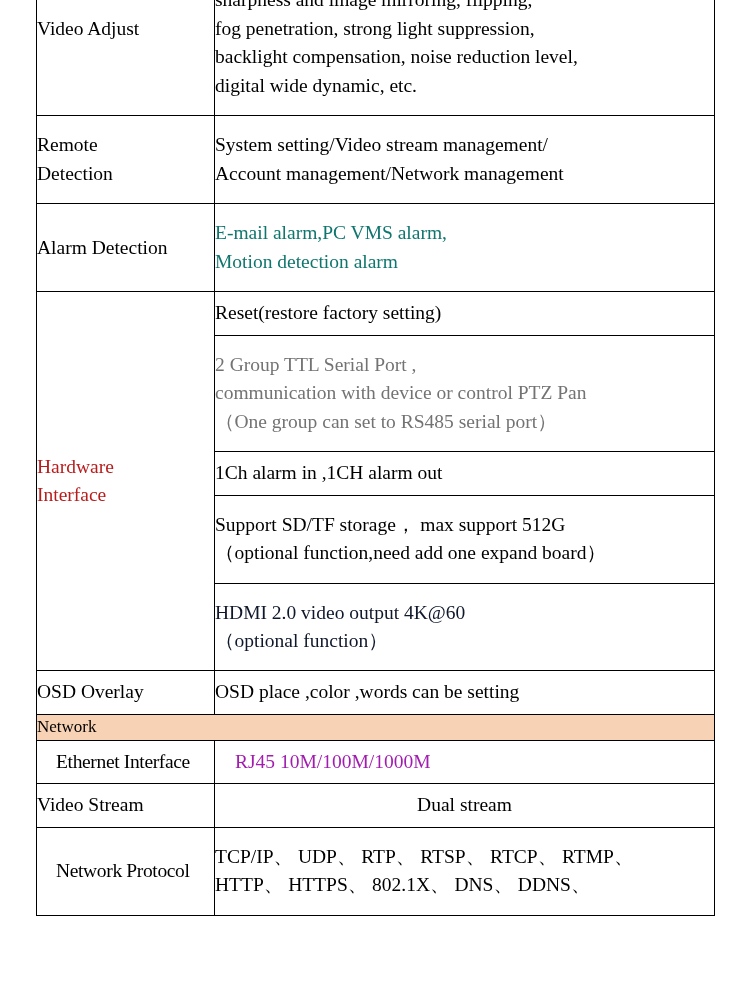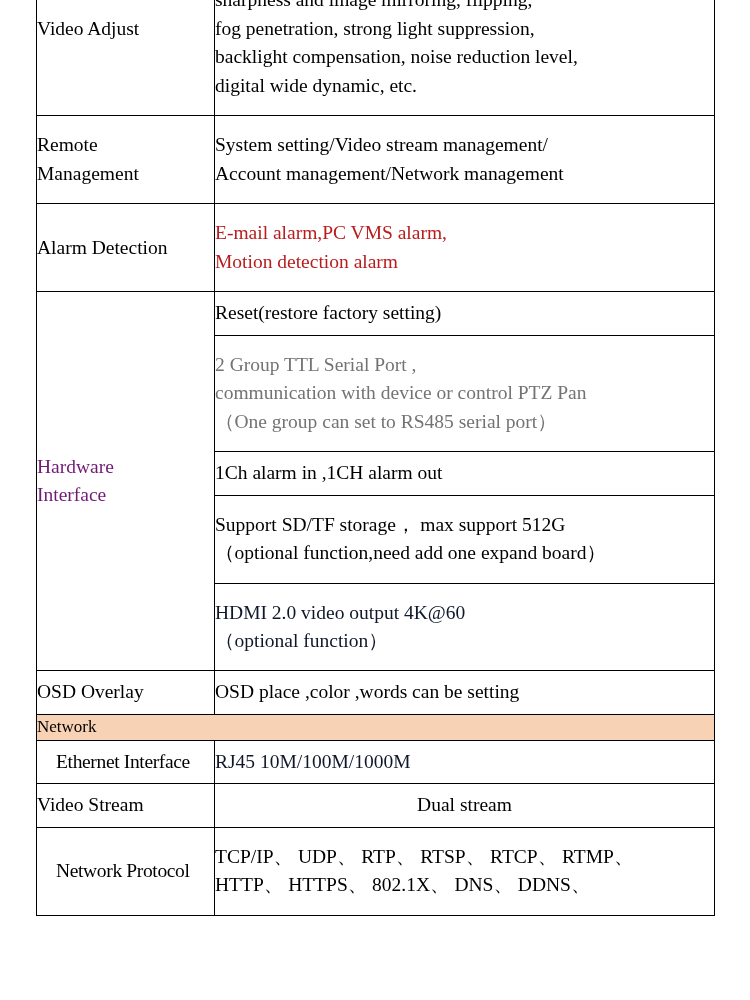--- a/index.html
+++ b/index.html
@@ -86,33 +86,33 @@
         <td class="label-cell" style="border-color: rgb(0, 0, 0); color: rgb(0, 0, 0);">Video Adjust</td>
         <td class="value-cell pad-lg" style="border-color: rgb(0, 0, 0); color: rgb(0, 0, 0);">Adjust image contrast, brightness, saturation,
 sharpness and image mirroring, flipping,
 fog penetration, strong light suppression,
 backlight compensation, noise reduction level,
 digital wide dynamic, etc.</td>
       </tr>
 
       <tr>
         <td class="label-cell" style="border-color: rgb(0, 0, 0); color: rgb(0, 0, 0);">Remote
-Management</td>
+Detection</td>
         <td class="value-cell pad-lg" style="border-color: rgb(0, 0, 0); color: rgb(0, 0, 0);">System setting/Video stream management/
 Account management/Network management</td>
       </tr>
 
       <tr>
         <td class="label-cell" style="border-color: rgb(0, 0, 0); color: rgb(0, 0, 0);">Alarm Detection</td>
-        <td class="value-cell pad-lg" style="border-color: rgb(0, 0, 0); color: #b91c1c;">E-mail alarm,PC VMS alarm,
+        <td class="value-cell pad-lg" style="border-color: rgb(0, 0, 0); color: #0f766e;">E-mail alarm,PC VMS alarm,
 Motion detection alarm</td>
       </tr>
 
       <tr>
-        <td class="label-cell" rowspan="5" style="border-color: rgb(0, 0, 0); color: #701a75;">Hardware
+        <td class="label-cell" rowspan="5" style="border-color: rgb(0, 0, 0); color: #b91c1c;">Hardware
 Interface</td>
         <td class="value-cell pad-sm" style="border-color: rgb(0, 0, 0); color: rgb(0, 0, 0);">Reset(restore factory setting)</td>
       </tr>
       <tr>
         <td class="value-cell pad-lg" style="border-color: rgb(0, 0, 0); color: #737373;">2 Group TTL Serial Port ,
 communication with device or control PTZ Pan
   （One group can set to RS485 serial port）</td>
       </tr>
       <tr>
         <td class="value-cell pad-sm" style="border-color: rgb(0, 0, 0); color: rgb(0, 0, 0);">1Ch alarm in ,1CH alarm out</td>
@@ -130,21 +130,21 @@
         <td class="label-cell" style="border-color: rgb(0, 0, 0); color: rgb(0, 0, 0);">OSD Overlay</td>
         <td class="value-cell pad-sm" style="border-color: rgb(0, 0, 0); color: rgb(0, 0, 0);">OSD place ,color ,words can be setting</td>
       </tr>
 
       <tr>
         <td class="section-cell" colspan="2" id="network-section-header" style="background: rgb(248, 210, 180); border-color: rgb(0, 0, 0); color: rgb(0, 0, 0);">Network</td>
       </tr>
 
       <tr>
         <td class="label-cell tight" style="border-color: rgb(0, 0, 0); color: rgb(0, 0, 0);">Ethernet Interface</td>
-        <td class="value-cell pad-sm" style="border-color: rgb(0, 0, 0); color: #0f172a;">RJ45 10M/100M/1000M</td>
+        <td class="value-cell pad-sm" style="border-color: rgb(0, 0, 0); color: #a21caf; padding-left: 20px;">RJ45 10M/100M/1000M</td>
       </tr>
 
       <tr>
         <td class="label-cell" style="border-color: rgb(0, 0, 0); color: rgb(0, 0, 0);">Video Stream</td>
         <td class="value-cell pad-sm" style="border-color: rgb(0, 0, 0); color: rgb(0, 0, 0); text-align: center;">Dual stream</td>
       </tr>
 
       <tr>
         <td class="label-cell tight" style="border-color: rgb(0, 0, 0); color: rgb(0, 0, 0);">Network Protocol</td>
         <td class="value-cell pad-lg" style="border-color: rgb(0, 0, 0); color: rgb(0, 0, 0);">TCP/IP、 UDP、 RTP、 RTSP、 RTCP、 RTMP、

